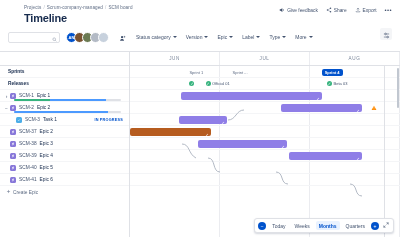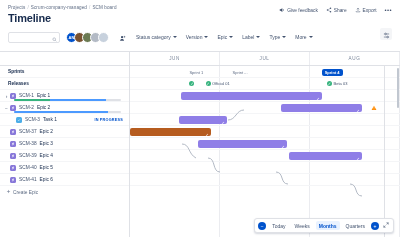--- a/index.html
+++ b/index.html
@@ -6,21 +6,21 @@
   html, body {
     width: 400px; height: 237px;
     font-family: "Liberation Sans", sans-serif;
     background: #ffffff;
     color: #172b4d;
     overflow: hidden;
   }
   .app { position: relative; width: 400px; height: 237px; display: flex; flex-direction: column; }
 
   
-  .header { padding: 5px 8px 0 8px; position: relative; flex: 0 0 auto; }
+  .header { padding: 5px 8px 0 24px; position: relative; flex: 0 0 auto; }
   .breadcrumb { font-size: 4.6px; color: #6b778c; letter-spacing: .1px; white-space: nowrap; }
   .breadcrumb .bc-link { color: #5e6c84; }
   .breadcrumb .bc-sep { color: #b3bac5; margin: 0 2px; }
   .page-title { font-size: 11px; font-weight: bold; color: #172b4d; margin-top: 2px; letter-spacing: -.2px; }
 
   .header-actions {
     position: absolute; top: 7px; right: 8px;
     display: flex; align-items: center; gap: 8px;
     font-size: 4.8px; color: #42526e;
   }

